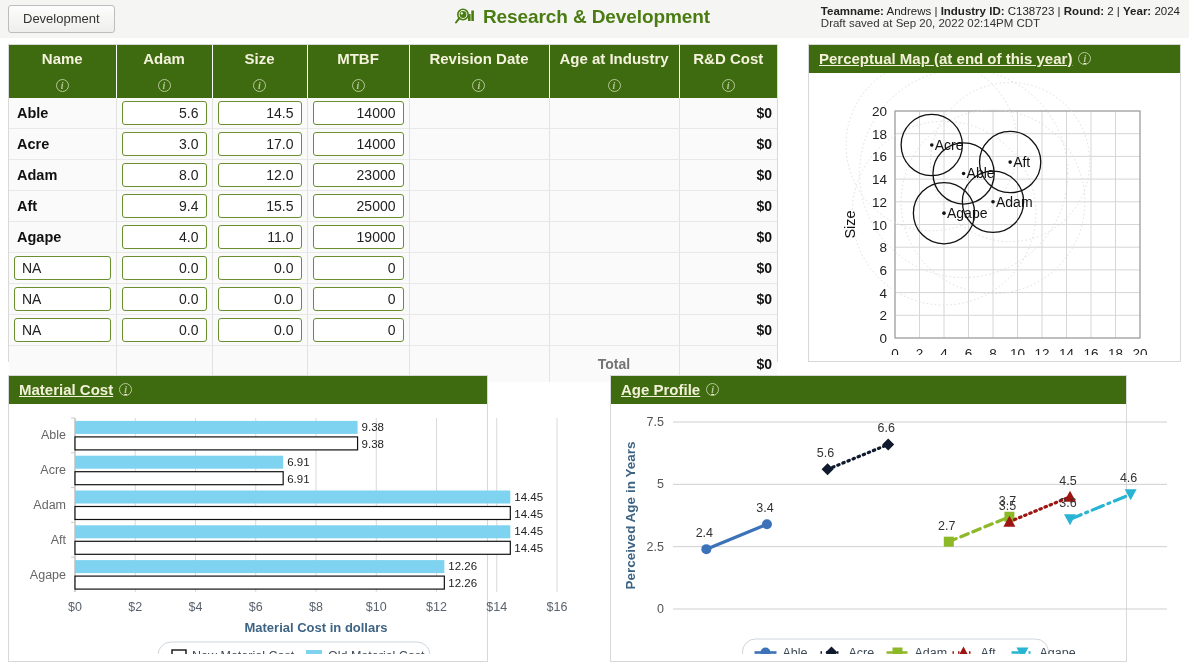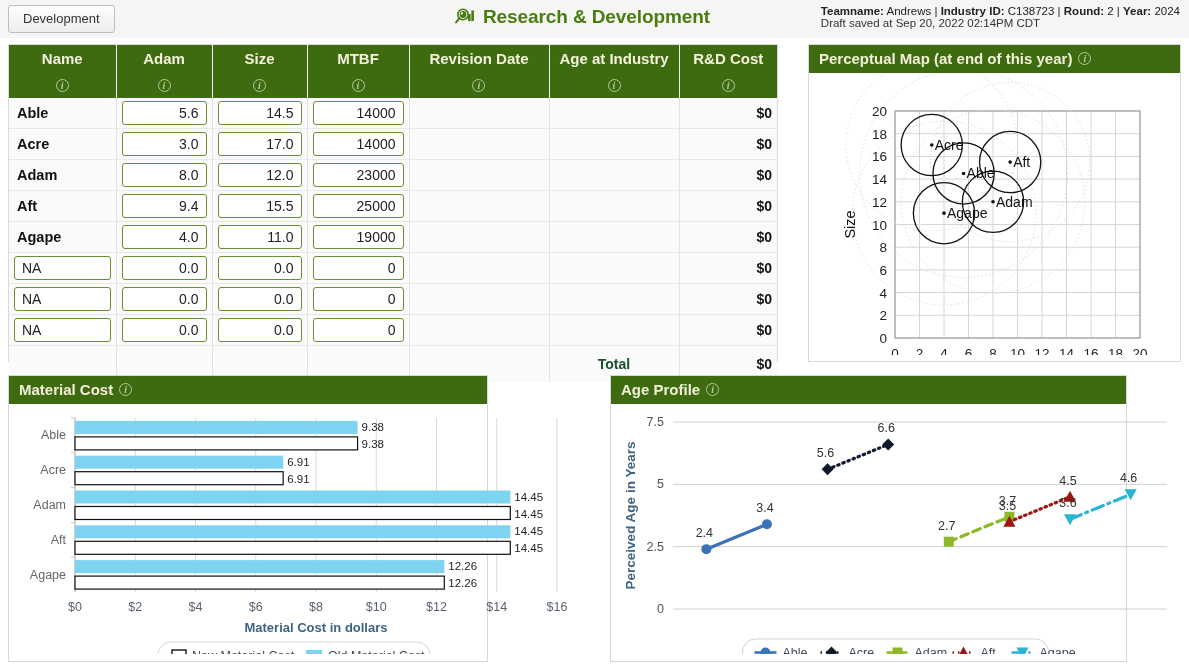--- a/index.html
+++ b/index.html
@@ -37,21 +37,21 @@
   #meta-line1 { font-size: 11.5px; color: #222; white-space: nowrap; }
   #meta-line1 b { font-weight: bold; }
   #meta-line2 { font-size: 11.5px; color: #333; white-space: nowrap; }
 
   
   .panel { position: absolute; background: #fff; border: 1px solid #d8d8d8; }
   .panel-head {
     background: #3e6b0f; color: #f2f0d8;
     font-size: 15px; font-weight: bold;
     padding: 5px 5px 6px 10px;
-    display: flex; align-items: center; gap: 6px;
+    display: flex; align-items: center; gap: 6px; text-decoration: underline;
   }
   .info-i {
     display: inline-block; width: 13px; height: 13px; border-radius: 50%;
     border: 1.4px solid #b9c79a; color: #b9c79a;
     font-size: 10px; font-weight: bold; font-style: italic;
     line-height: 11px; text-align: center;
     font-family: "Liberation Serif", serif;
     cursor: pointer;
   }
 
@@ -83,21 +83,21 @@
   }
   .fld {
     width: 100%; height: 24px;
     border: 1px solid #6b8f2e; border-radius: 3px;
     background: #fff; font-size: 14px; color: #222;
     text-align: right; padding: 0 7px;
     font-family: "Liberation Sans", sans-serif;
   }
   .fld.left { text-align: left; }
   .cost { text-align: right; font-size: 14px; font-weight: bold; color: #111; padding-right: 8px; }
-  .total-lbl { text-align: center; font-size: 14px; font-weight: bold; color: #14532d; }
+  .total-lbl { text-align: center; font-size: 14px; font-weight: bold; color: #737373; }
   tr.total-row td { height: 36px; border-bottom: none; }
 
   
   #pmap-panel { left: 808px; top: 44px; width: 373px; height: 318px; }
   #pmap-body { height: 282px; background:#fff; }
 
   
   #mat-panel { left: 8px; top: 375px; width: 480px; height: 287px; }
   #mat-body { height: 250px; background:#fff; }
 

